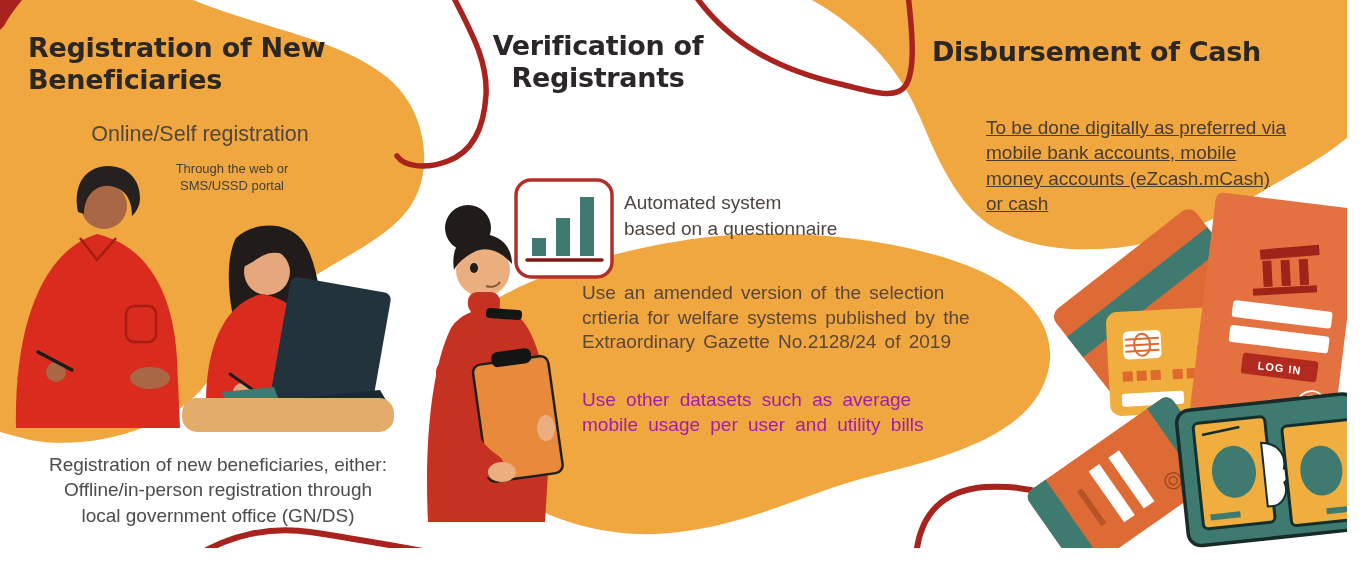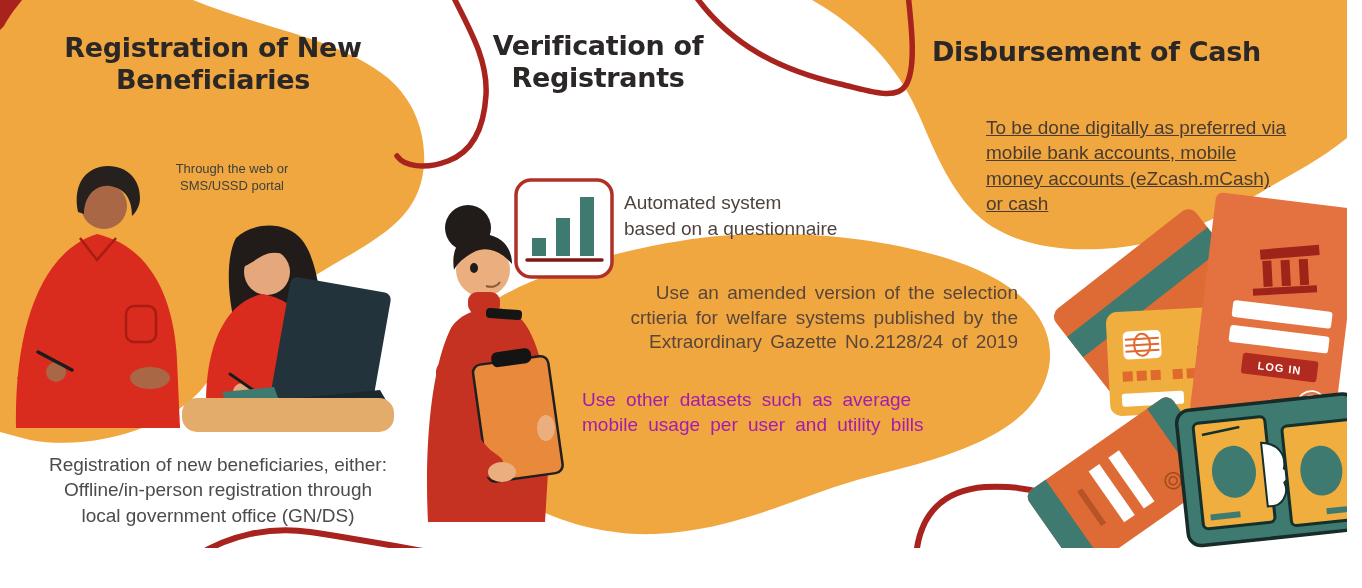--- a/index.html
+++ b/index.html
@@ -175,38 +175,39 @@
       </g>
       <path fill="#ffffff" stroke="#14302c" stroke-width="2" d="M 1264 442 C 1280 444 1288 456 1284 470 C 1292 474 1288 480 1283 484 C 1287 496 1278 508 1266 506 L 1264 506 Z"></path>
       <g>
         <rect x="1286" y="428" width="70" height="100" rx="5" fill="#EFAE3D" stroke="#14302c" stroke-width="3"></rect>
         <ellipse cx="1321" cy="476" rx="21" ry="25" fill="#3F7A70"></ellipse>
         <rect x="1322" y="514" width="28" height="6" fill="#3F7A70"></rect>
       </g>
     </g>
   </svg>
 
-  <div class="txt h1" style="left:28px;top:32px;width:370px;text-align:center;">Registration of New
+  <div class="txt h1" style="left:28px;top:32px;width:370px;">Registration of New
 Beneficiaries</div>
 
+  <div class="txt center" style="left:58px;top:122px;width:284px;font-size:21.5px;color:#4f4740;">Online/Self registration</div>
 
   <div class="txt center" style="left:112px;top:160px;width:240px;font-size:13px;line-height:1.32;color:#404040;">Through the web or
 SMS/USSD portal</div>
 
   <div class="txt h1 center" style="left:455px;top:30px;width:286px;">Verification of
 Registrants</div>
 
   <div class="txt center body" style="left:16px;top:452px;width:404px;color:#4d4b4a;line-height:1.34;">Registration of new beneficiaries, either:
 Offline/in-person registration through
 local government office (GN/DS)</div>
 
   <div class="txt body" style="left:624px;top:190px;width:270px;color:#4f443d;line-height:1.38;">Automated system
 based on a questionnaire</div>
 
-  <div class="txt body" style="left:582px;top:281px;width:436px;color:#5a463a;word-spacing:3px;text-align:right;">Use an amended version of the selection
+  <div class="txt body" style="left:582px;top:281px;width:436px;color:#5a463a;word-spacing:3px;">Use an amended version of the selection
 crtieria for welfare systems published by the
 Extraordinary Gazette No.2128/24 of 2019</div>
 
   <div class="txt body" style="left:582px;top:388px;width:412px;color:#a21caf;word-spacing:5px;">Use other datasets such as average
 mobile usage per user and utility bills</div>
 
   <div class="txt h1" style="left:932px;top:36px;width:400px;">Disbursement of Cash</div>
 
   <div class="txt body" style="left:986px;top:115px;width:362px;color:#4a3c33;line-height:1.34;text-decoration:underline;">To be done digitally as preferred via
 mobile bank accounts, mobile

